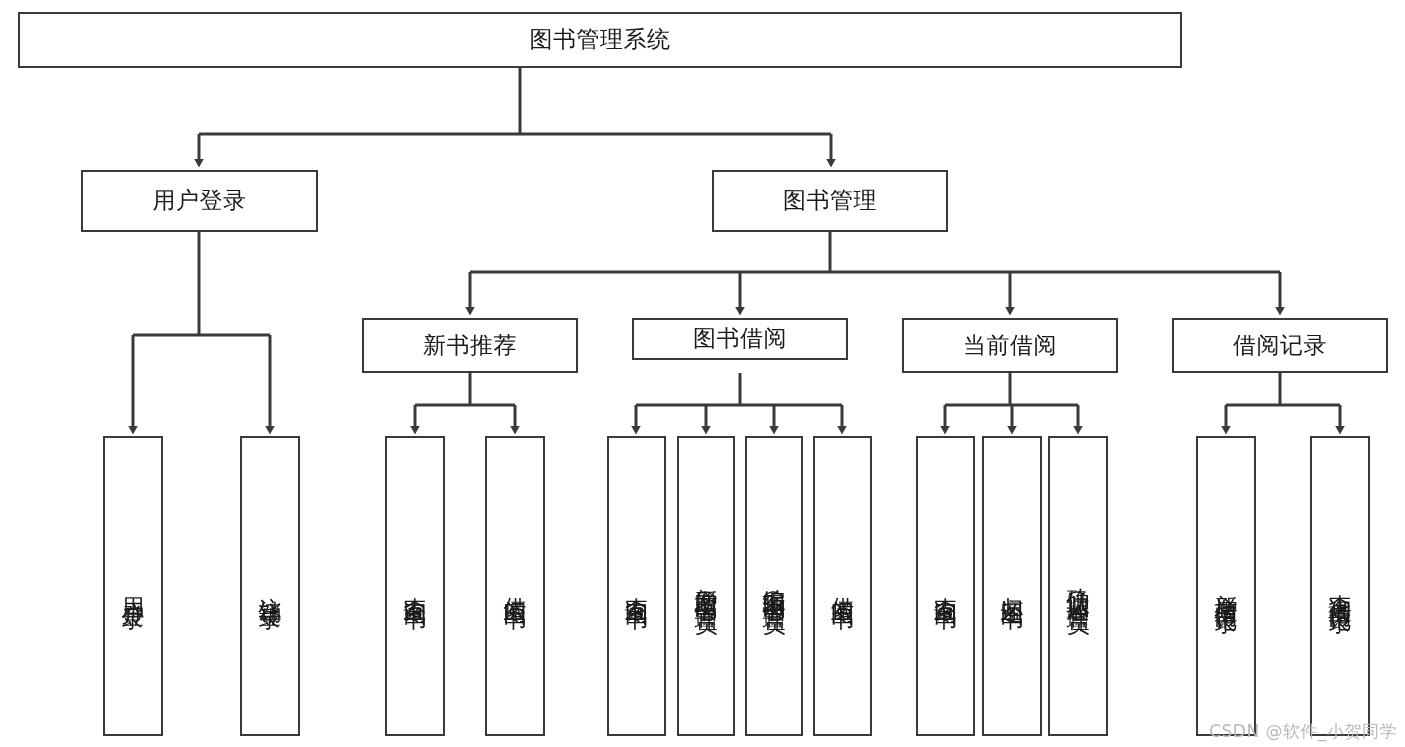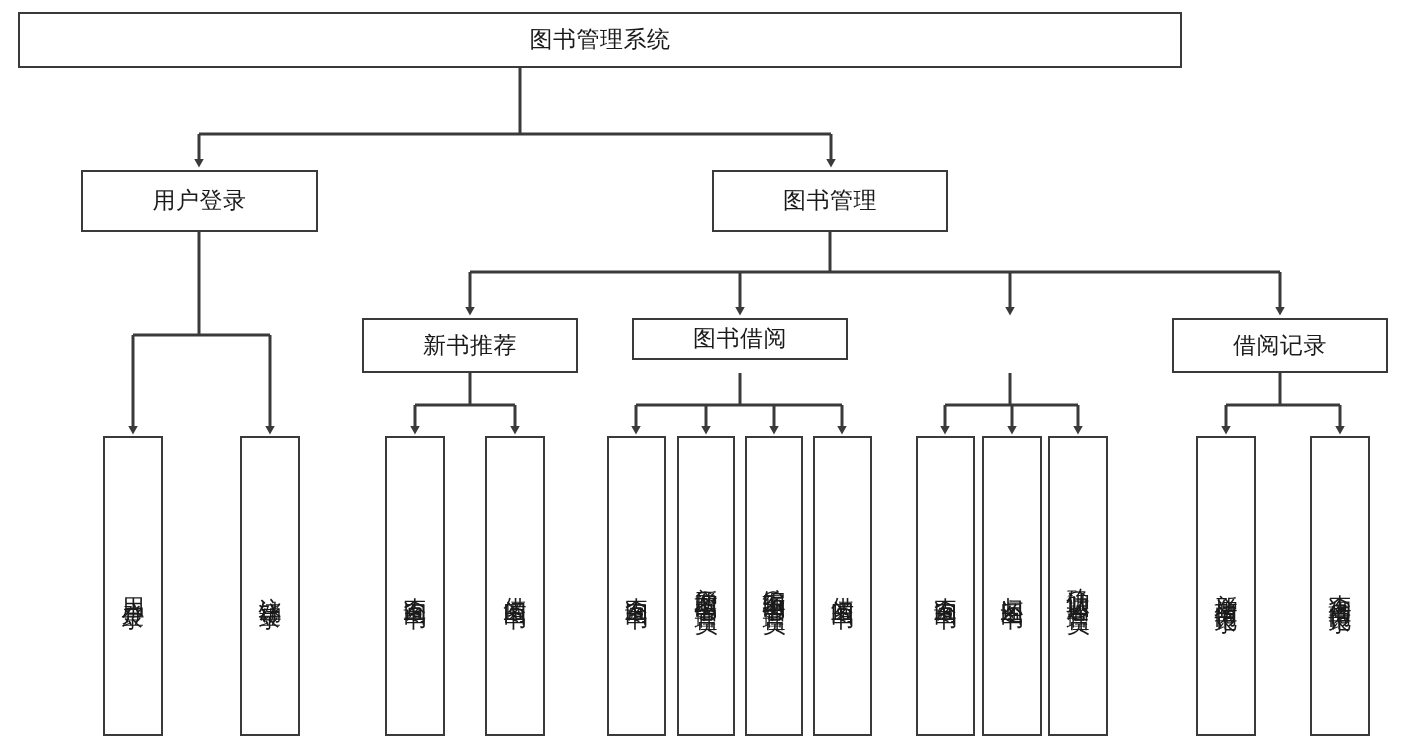--- a/index.html
+++ b/index.html
@@ -142,20 +142,23 @@
   </div>
 
   <div class="node h" style="left:362px; top:318px; width:216px; height:55px;">
     <span class="node-label">新书推荐</span>
   </div>
 
   <div class="node h" style="left:632px; top:318px; width:216px; height:42px;">
     <span class="node-label">图书借阅</span>
   </div>
 
+  <div class="node h" style="left:902px; top:318px; width:216px; height:55px;">
+    <span class="node-label">当前借阅</span>
+  </div>
 
   <div class="node h" style="left:1172px; top:318px; width:216px; height:55px;">
     <span class="node-label">借阅记录</span>
   </div>
 
   <div class="node v" style="left:103px; top:436px; width:60px; height:300px;">
     <span class="node-label">用户登录</span>
   </div>
 
   <div class="node v" style="left:240px; top:436px; width:60px; height:300px;">
@@ -199,14 +202,15 @@
   </div>
 
   <div class="node v" style="left:1196px; top:436px; width:60px; height:300px;">
     <span class="node-label">新增借阅记录</span>
   </div>
 
   <div class="node v" style="left:1310px; top:436px; width:60px; height:300px;">
     <span class="node-label">查询借阅记录</span>
   </div>
 
+  <div id="watermark">CSDN @软件_小贺同学</div>
 
 </div>
 
 </body></html>

